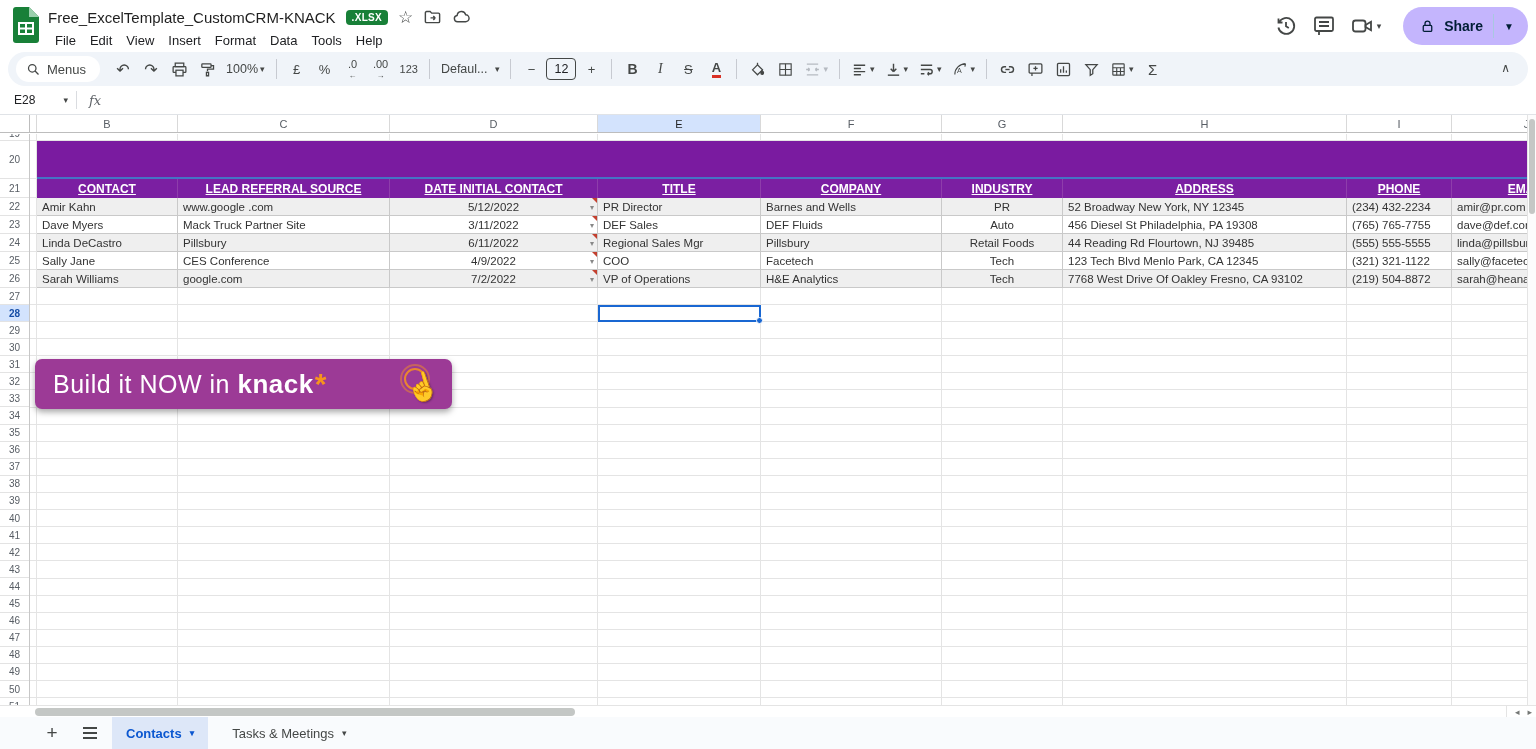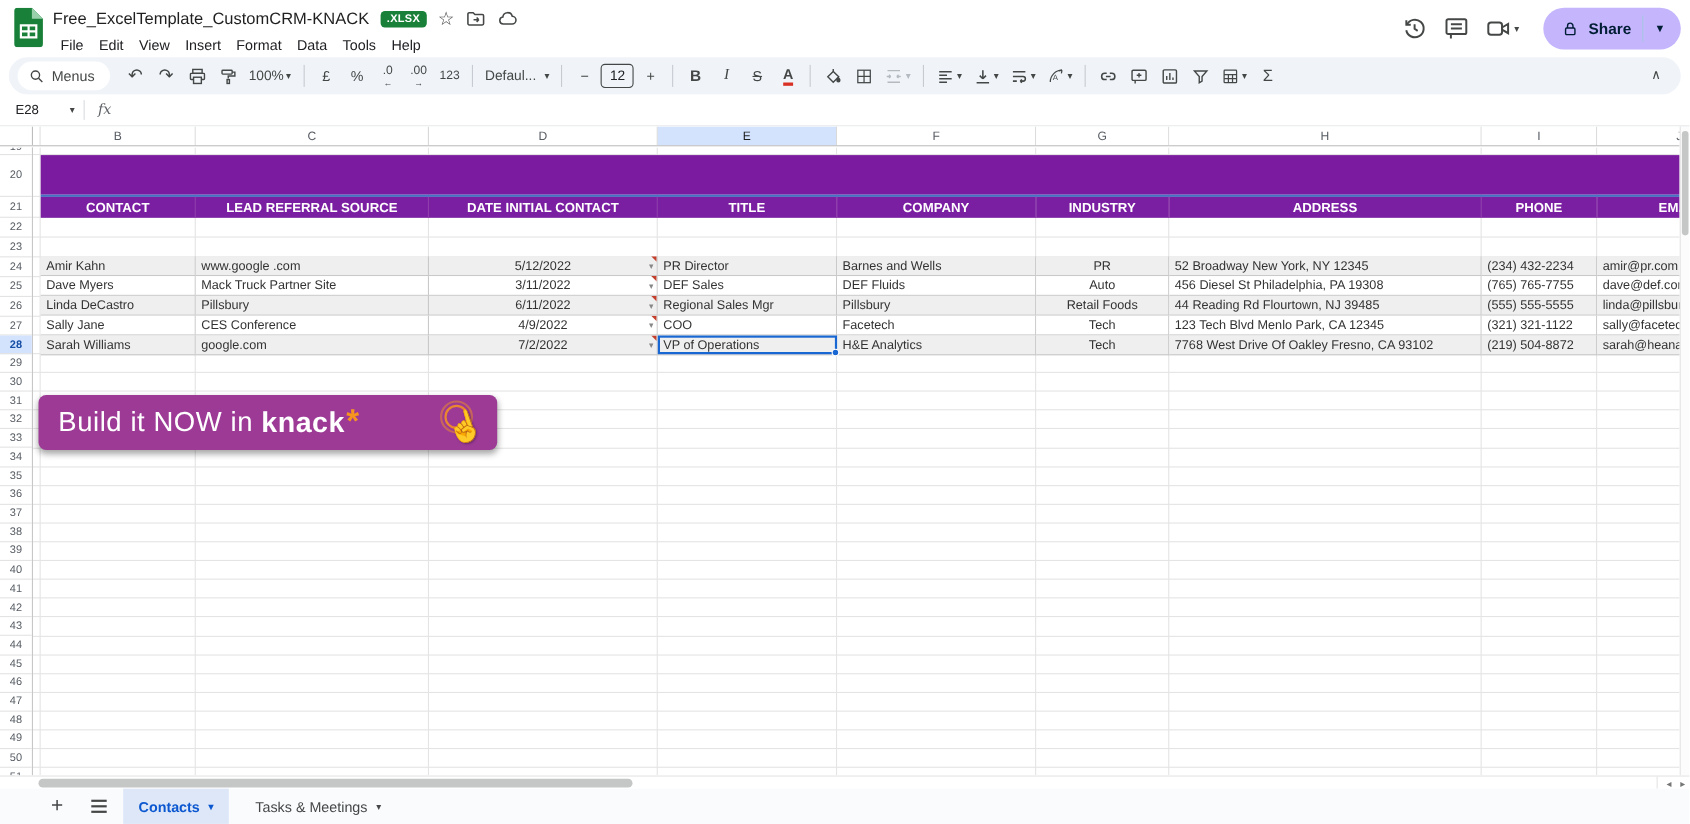--- a/index.html
+++ b/index.html
@@ -76,24 +76,24 @@
 
   .gridbody { position:absolute; left:30px; top:134px; right:9px; bottom:44px; overflow:hidden; background:#fff; }
   .vline { position:absolute; top:0; bottom:0; width:1px; background:#e4e4e4; }
   .hline { position:absolute; left:0; right:0; height:1px; background:#e4e4e4; }
 
   .band { position:absolute; height:36px; background:#7a1ba0; }
   .blueline { position:absolute; height:2px; background:#4573c4; }
   .trow { position:absolute; display:flex; }
   .hcell { flex:none; background:#7b1fa2; color:#fff; font-weight:bold; font-size:12px;
     display:flex; align-items:center; justify-content:center; border-right:1px solid #8e3dab;
-    overflow:hidden; white-space:nowrap; }
+    overflow:hidden; white-space:nowrap;text-decoration:underline; }
   .dcell { flex:none; position:relative; font-size:11.5px; color:#333; padding:0 5px;
     display:flex; align-items:center; border-right:1px solid #c9c9c9; border-bottom:1px solid #c9c9c9;
-    overflow:hidden; white-space:nowrap;margin-top:35px; }
+    overflow:hidden; white-space:nowrap; }
   .dcell.center { justify-content:center; }
   .ddcaret { position:absolute; right:3px; top:50%; transform:translateY(-50%); font-size:8px; color:#888; }
   .notetri { position:absolute; top:0; right:0; width:0; height:0;
     border-top:5px solid #c3402f; border-left:5px solid transparent; }
 
   .selbox { position:absolute; border:2px solid #1967d2; background:transparent; }
   .selbox .handle { position:absolute; right:-4px; bottom:-4px; width:7px; height:7px;
     border-radius:50%; background:#1967d2; border:1px solid #fff; }
 
   

